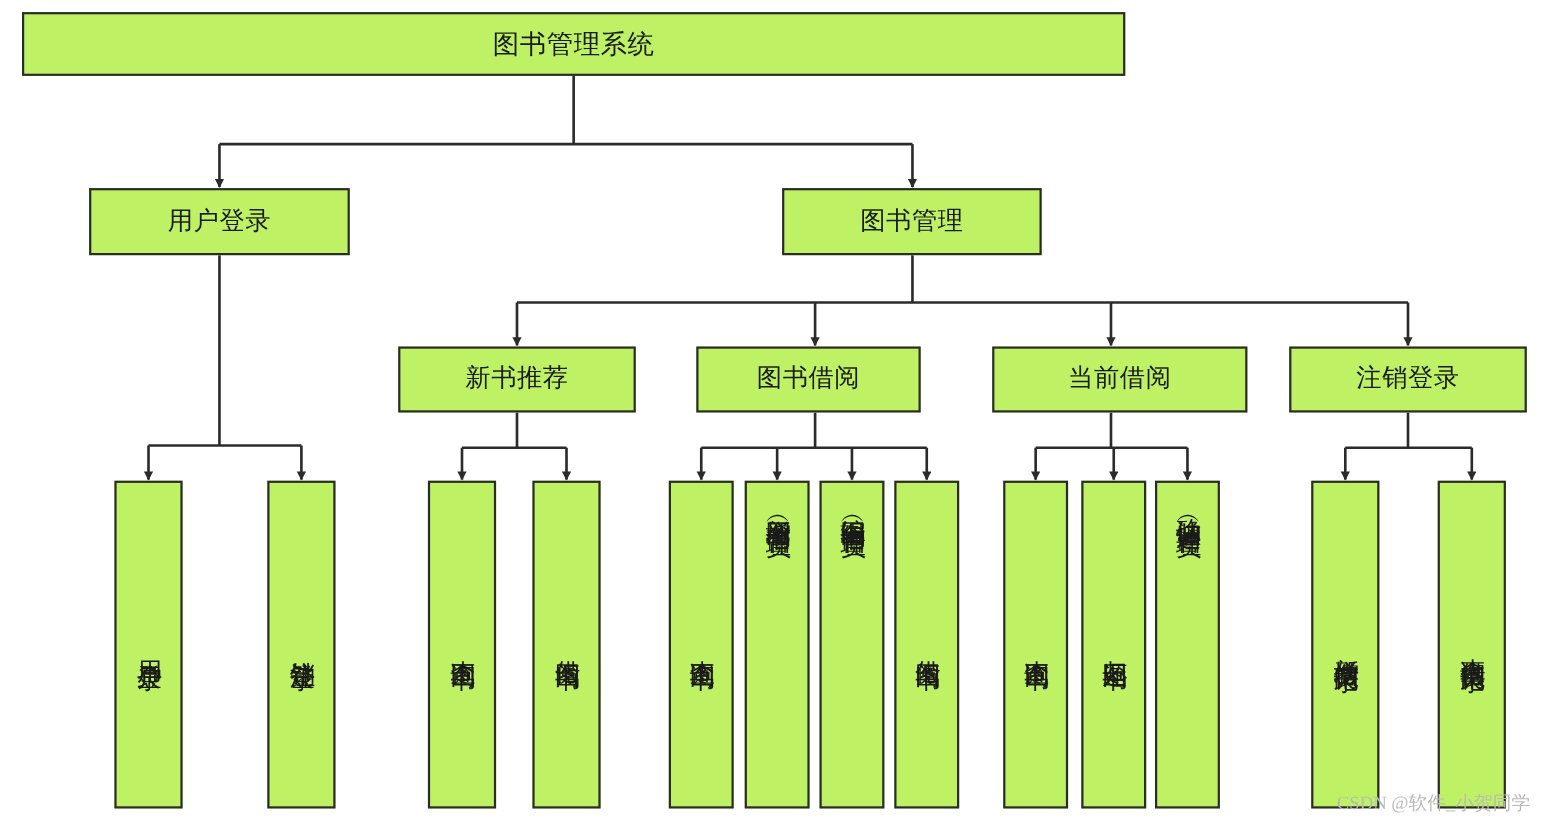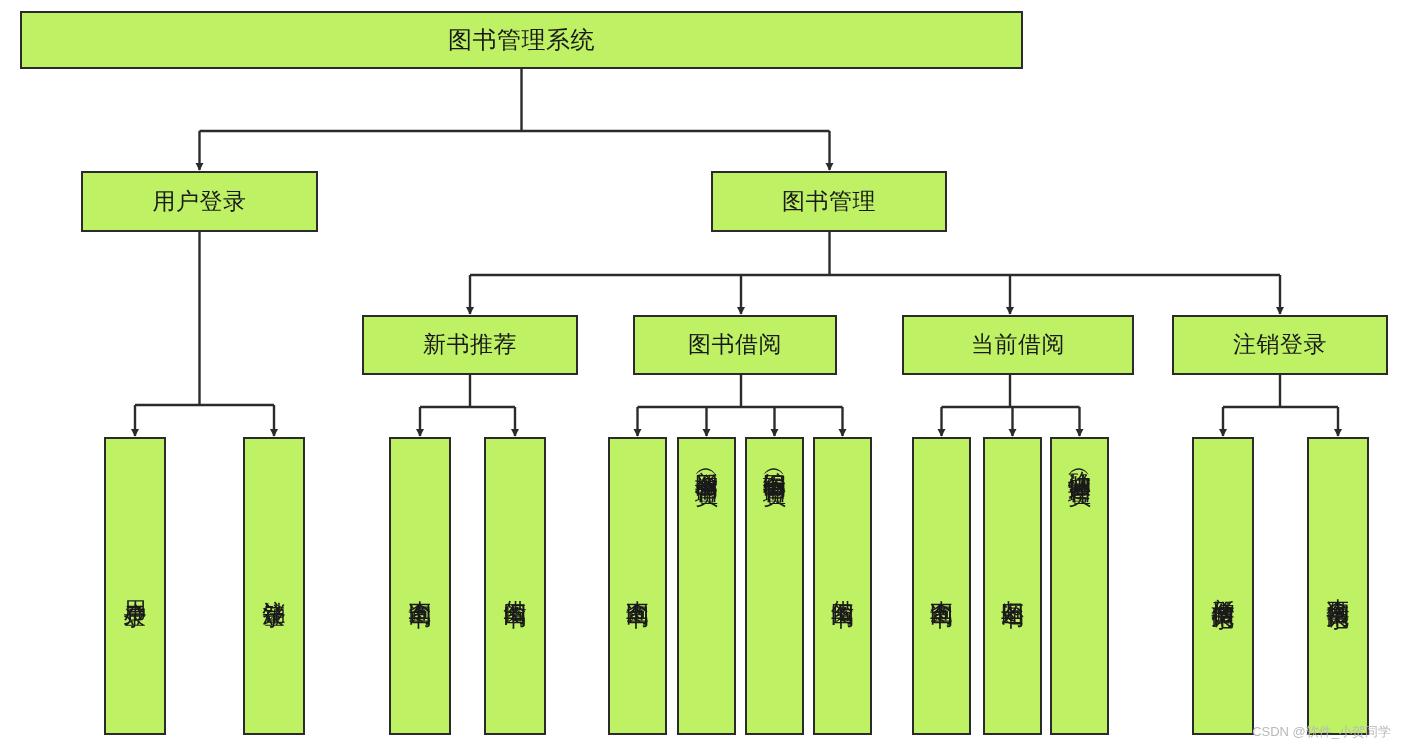--- a/index.html
+++ b/index.html
@@ -61,25 +61,25 @@
     white-space: nowrap;
   }
   .node.vertical.centered {
     align-items: center;
     padding-top: 0;
   }
   #watermark {
     position: absolute;
     right: 14px;
     bottom: 6px;
-    font-size: 13px;
+    font-size: 17px;
     color: #b9b9b9;
     z-index: 5;
     white-space: nowrap;
-    font-family: Liberation Sans, sans-serif;
+    font-family: Liberation Serif, serif;
   }
 </style>
 </head>
 <body>
 
 <div id="canvas">
   <svg id="edges" viewBox="0 0 1405 747" xmlns="http://www.w3.org/2000/svg">
     <defs>
       <marker id="arrowhead" markerWidth="9" markerHeight="9" refX="7.4" refY="4.2" orient="auto" markerUnits="userSpaceOnUse">
         <path d="M0,0 L8.2,4.2 L0,8.4 z" fill="#2b2b2b"></path>

